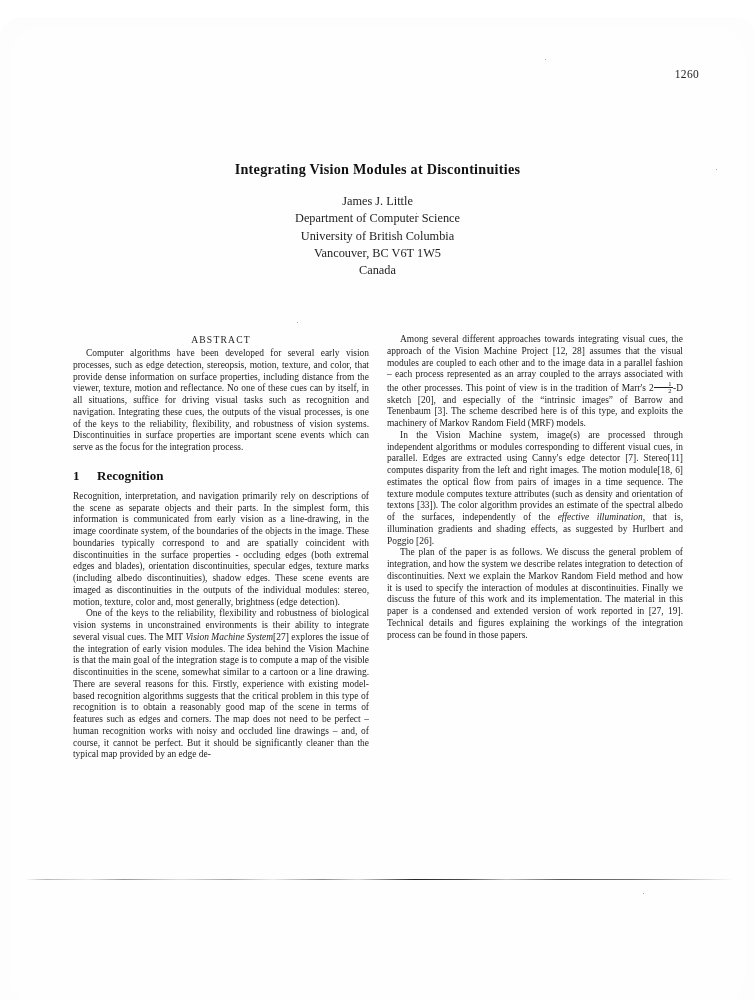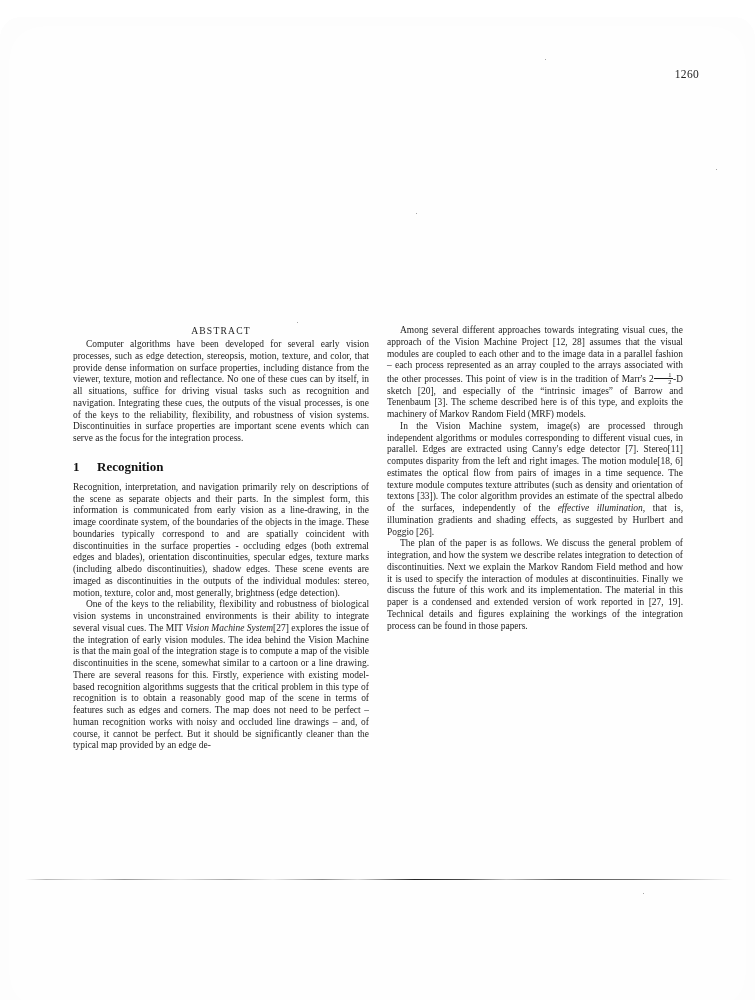--- a/index.html
+++ b/index.html
@@ -51,21 +51,21 @@
     margin-top: 15px;
     font-size: 12.3px;
     line-height: 17.3px;
     color: #1d1d1d;
   }
   .author-block div { white-space: nowrap; }
 
   
   .columns {
     position: absolute;
-    top: 308px;
+    top: 317px;
     left: 73px;
     width: 610px;
     height: 520px;
   }
   .col {
     position: absolute;
     top: 0;
     width: 296px;
   }
   .col-left  { left: 0; }
@@ -148,20 +148,30 @@
     background: rgba(0,0,0,0.35);
   }
 </style>
 </head>
 <body>
 
 <div class="page">
 
   <div class="page-number">1260</div>
 
+  <div class="title-block">
+    <h1 class="paper-title">Integrating Vision Modules at Discontinuities</h1>
+    <div class="author-block">
+      <div>James J. Little</div>
+      <div>Department of Computer Science</div>
+      <div>University of British Columbia</div>
+      <div>Vancouver, BC V6T 1W5</div>
+      <div>Canada</div>
+    </div>
+  </div>
 
   <div class="columns">
 
     <div class="col col-left">
 
       <div class="abstract-heading">ABSTRACT</div>
 
       <p class="para indent">Computer algorithms have been developed for several early vision processes, such as edge detection, stereopsis, motion, texture, and color, that provide dense information on surface properties, including distance from the viewer, texture, motion and reflectance. No one of these cues can by itself, in all situations, suffice for driving visual tasks such as recognition and navigation. Integrating these cues, the outputs of the visual processes, is one of the keys to the reliability, flexibility, and robustness of vision systems. Discontinuities in surface properties are important scene events which can serve as the focus for the integration process.</p>
 
       <h2 class="section-heading">

